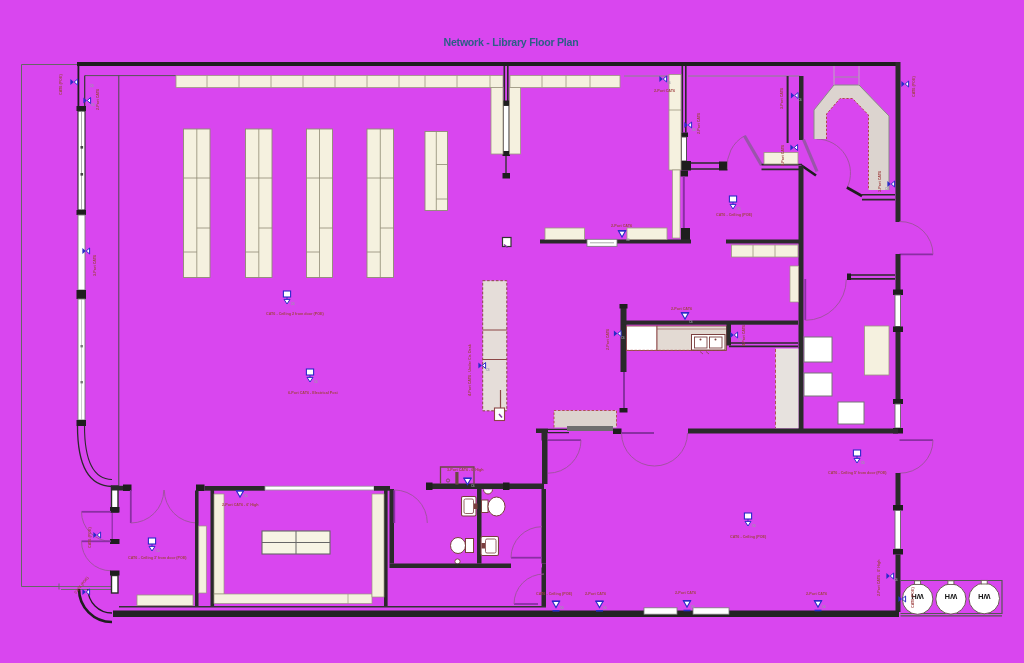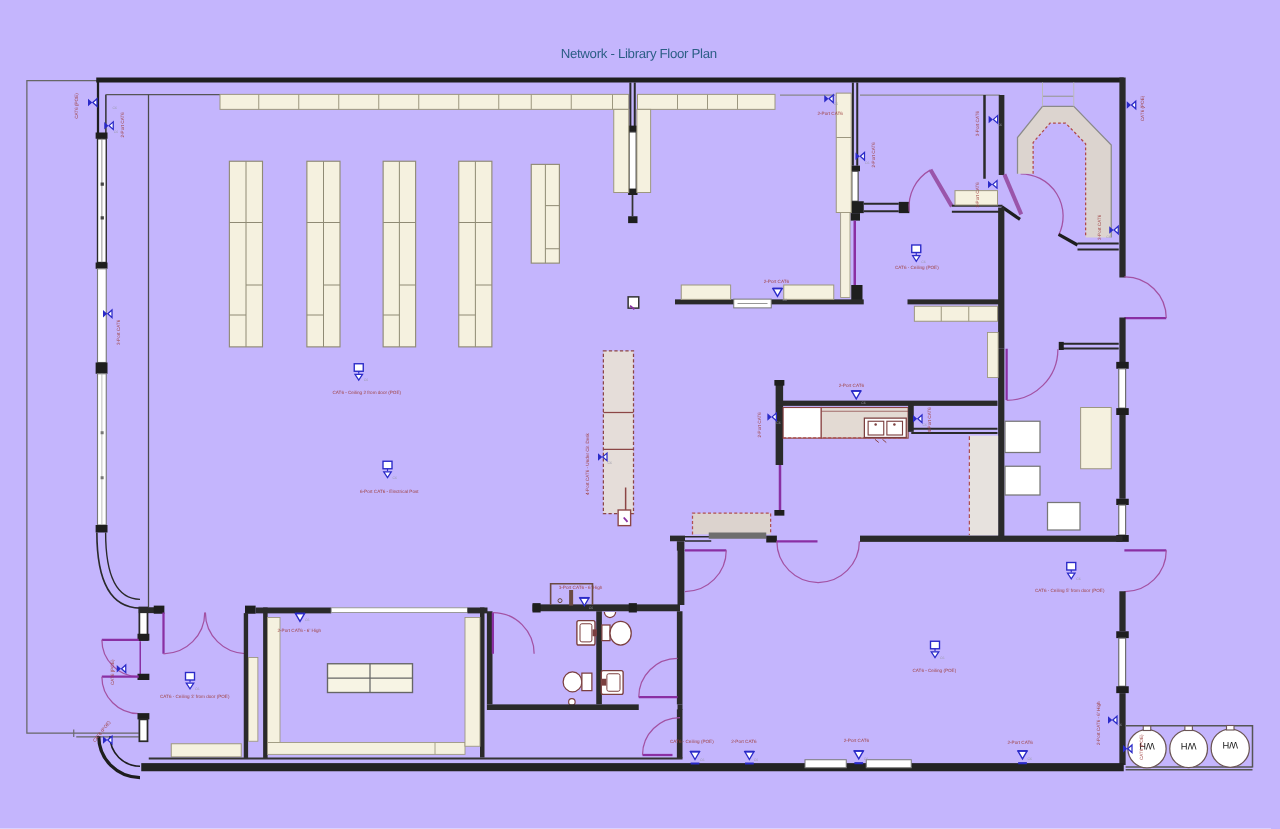--- a/index.html
+++ b/index.html
@@ -1,16 +1,16 @@
 <!DOCTYPE html>
 <html><head>
 <meta charset="utf-8">
 <style>
 html,body{margin:0;padding:0;background:#ffffff;}
-#wrap{position:relative;width:1024px;height:663px;background:#c4b5fd;overflow:hidden;}
+#wrap{position:relative;width:1024px;height:663px;background:#d946ef;overflow:hidden;font-weight:bold;}
 svg{position:absolute;left:0;top:0;}
 text{font-family:"Liberation Sans",sans-serif;}
 .r{font-size:3.7px;fill:#A04444;}
 .g{font-size:2.8px;fill:#9a9aa8;}
 </style>
 </head>
 <body>
 <div id="wrap">
 <svg width="1024" height="663" viewBox="0 0 1024 663">
 <defs>

